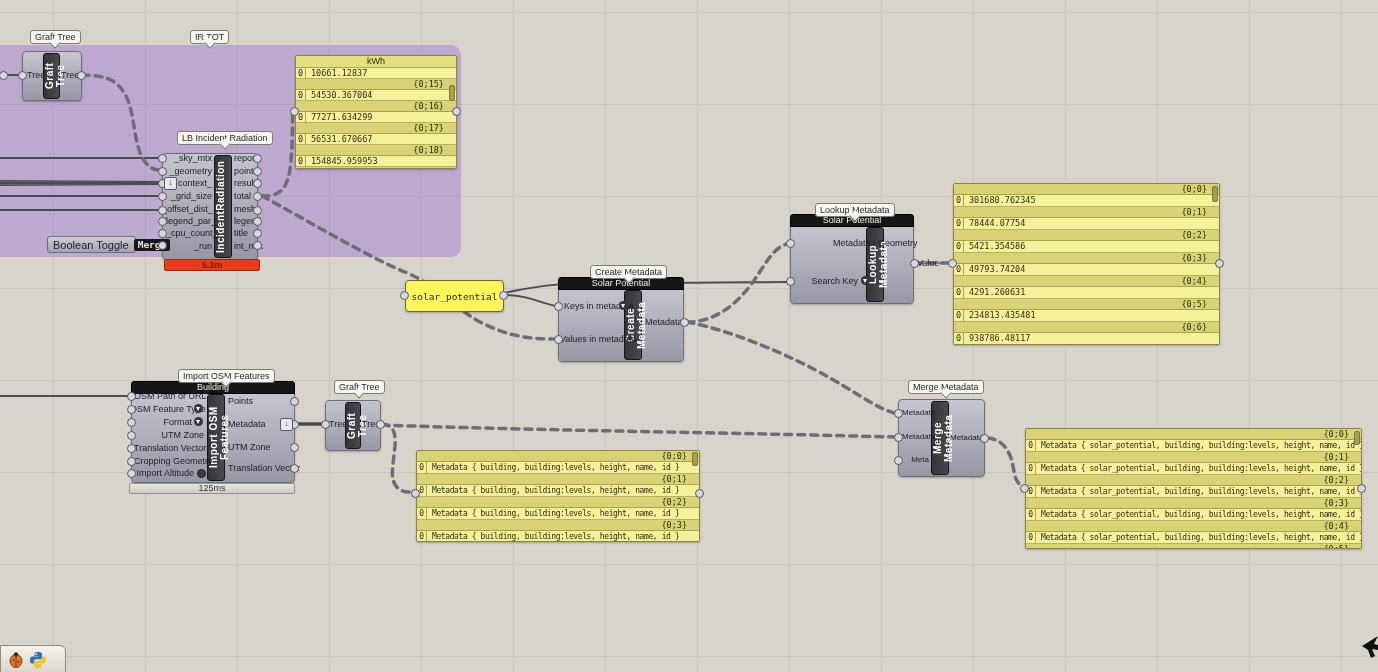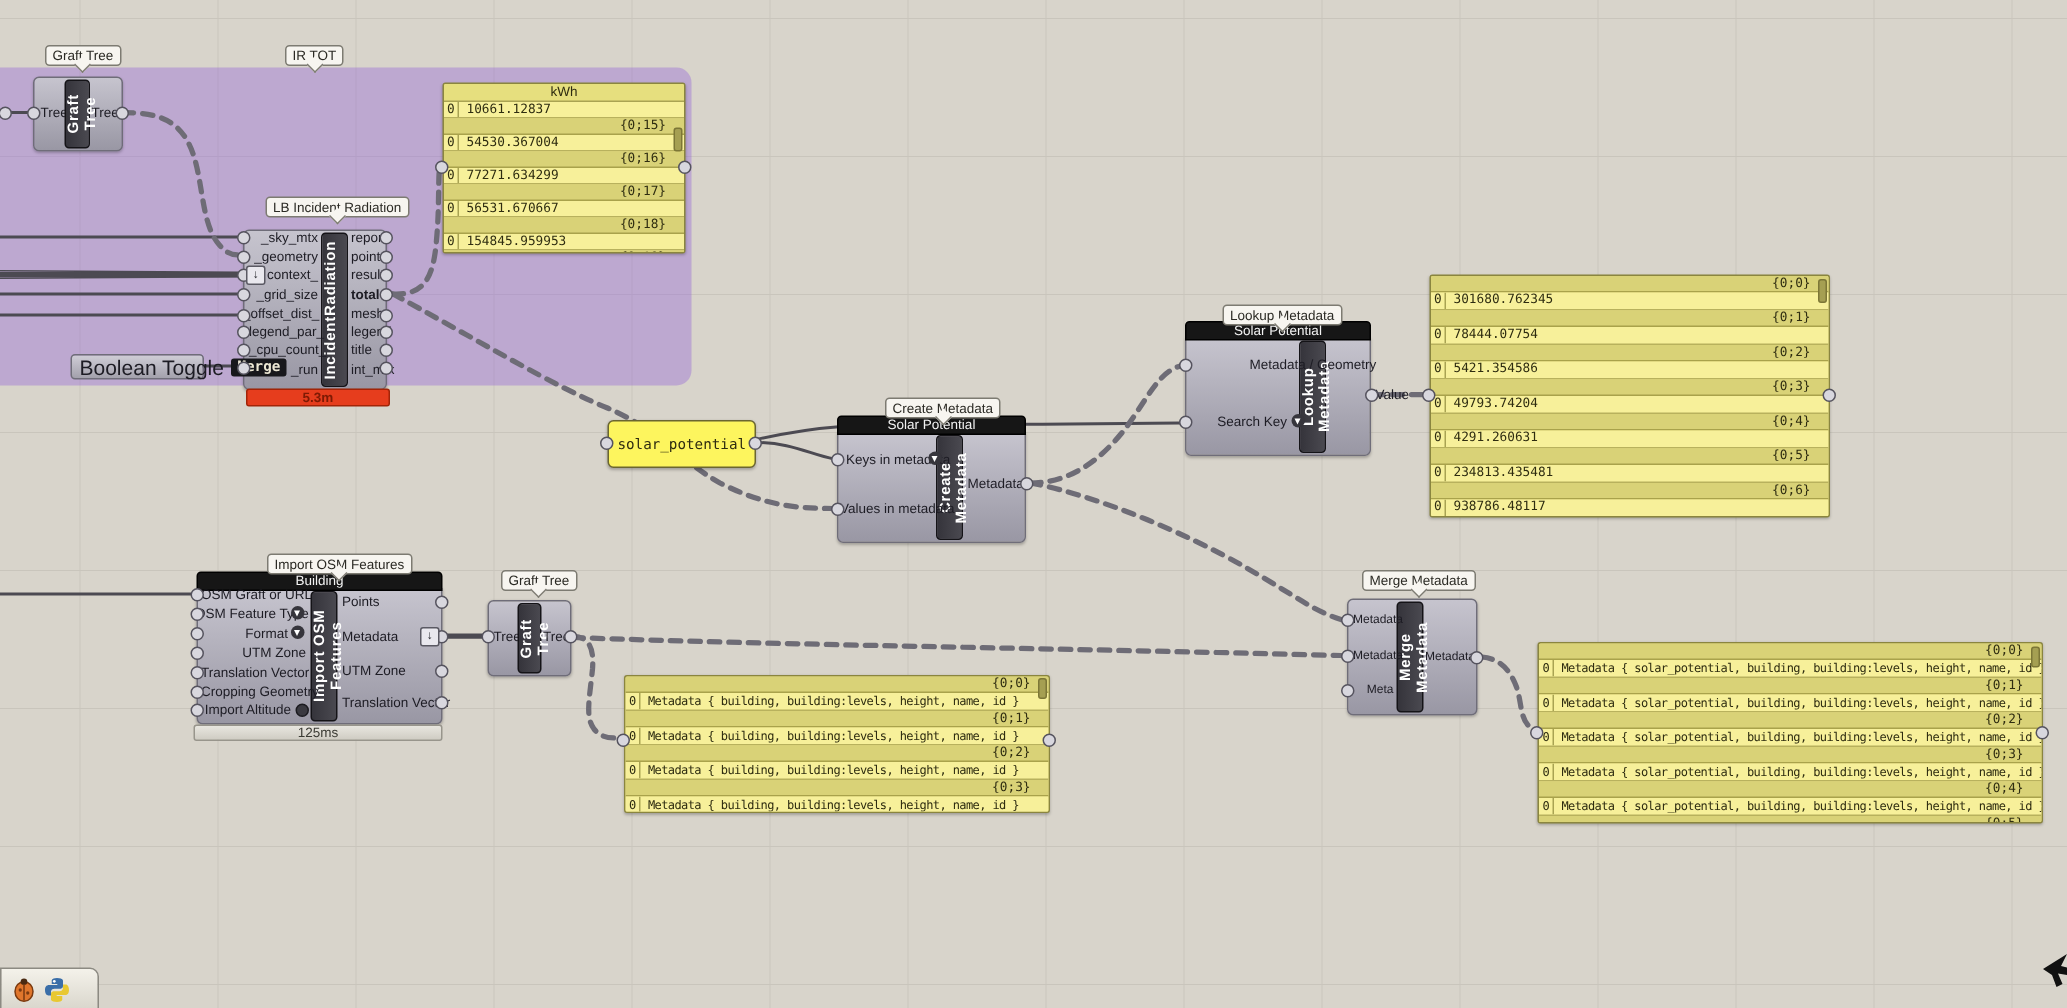--- a/index.html
+++ b/index.html
@@ -47,21 +47,21 @@
   .filter-ic{position:absolute;z-index:5;width:9px;height:9px;border-radius:50%;background:#36353c;}
   .filter-ic:after{content:"";position:absolute;left:2px;top:3px;border-left:2.5px solid transparent;
     border-right:2.5px solid transparent;border-top:4px solid #fff;}
   .arrow-box{position:absolute;z-index:5;width:11px;height:11px;background:#e9e8ee;border:1px solid #5a5963;
     border-radius:2px;font-size:8px;line-height:10px;text-align:center;color:#2a2a30;}
   .arrow-box:after{content:"\2193";}
   .dot-ic{position:absolute;z-index:5;width:7px;height:7px;border-radius:50%;background:#3a3940;border:1px solid #1c1b20;}
   .runtime{position:absolute;z-index:3;text-align:center;font-size:9px;font-weight:bold;border-radius:2px;}
   .toggle{position:absolute;z-index:3;background:linear-gradient(#cfcdd6,#a3a1ac);border:1px solid #6f6d79;
     border-radius:3px;display:flex;align-items:center;}
-  .toggle .tl{font-size:14px;color:#1d1c24;padding:0 5px;white-space:nowrap;}
+  .toggle .tl{font-size:11px;color:#1d1c24;padding:0 5px;white-space:nowrap;}
   .toggle .tv{background:#18181c;color:#ece7d4;font-family:"DejaVu Sans Mono",monospace;font-size:9.5px;
     font-weight:bold;border-radius:2px;padding:0 4px;line-height:12px;margin-right:2px;}
   #taskbar{position:absolute;z-index:6;left:0;top:645px;width:57px;height:27px;
     background:linear-gradient(#f4f2ea,#d9d6cc);border:1px solid #8c8a82;border-radius:0 6px 0 0;
     display:flex;align-items:center;gap:5px;padding-left:7px;}
   #cursor{position:absolute;z-index:7;}
 </style>
 </head>
 <body>
 
@@ -112,21 +112,21 @@
   <div class="plab r" style="left:178px;top:178px;width:34px;">context_</div>
   <div class="plab r" style="left:166px;top:191px;width:46px;">_grid_size</div>
   <div class="plab r" style="left:162px;top:204px;width:50px;">_offset_dist_</div>
   <div class="plab r" style="left:166px;top:216px;width:46px;">legend_par_</div>
   <div class="plab r" style="left:166px;top:228px;width:46px;">_cpu_count_</div>
   <div class="plab r" style="left:166px;top:241px;width:46px;">_run</div>
   <div class="arrow-box" style="left:164px;top:177px;"></div>
   <div class="plab" style="left:234px;top:153px;">report</div>
   <div class="plab" style="left:234px;top:166px;">points</div>
   <div class="plab" style="left:234px;top:178px;">results</div>
-  <div class="plab" style="left:234px;top:191px;font-weight:bold;">total</div>
+  <div class="plab" style="left:234px;top:191px;">total</div>
   <div class="plab" style="left:234px;top:204px;">mesh</div>
   <div class="plab" style="left:234px;top:216px;">legend</div>
   <div class="plab" style="left:234px;top:228px;">title</div>
   <div class="plab" style="left:234px;top:241px;">int_mtx</div>
   <div class="nub" style="left:158px;top:154px;"></div>
   <div class="nub" style="left:158px;top:167px;"></div>
   <div class="nub" style="left:158px;top:179px;"></div>
   <div class="nub" style="left:158px;top:192px;"></div>
   <div class="nub" style="left:158px;top:206px;"></div>
   <div class="nub" style="left:158px;top:217px;"></div>
@@ -273,21 +273,21 @@
 
   </div>
   <div class="thumb" style="left:1212px;top:186px;height:14px;"></div>
   <div class="nub" style="left:948px;top:259px;"></div>
   <div class="nub" style="left:1215px;top:259px;"></div>
 
   <div class="tooltip" style="left:178px;top:369px;">Import OSM Features</div>
   <div class="chead" style="left:131px;top:381px;width:162px;height:11px;">Building</div>
   <div class="comp" style="left:131px;top:392px;width:162px;height:89px;border-radius:0 0 4px 4px;"></div>
   <div class="cbar" style="left:207px;top:394px;width:16px;height:85px;">Import OSM Features</div>
-  <div class="plab r" style="left:134px;top:391px;width:70px;">OSM Graft or URL</div>
+  <div class="plab r" style="left:134px;top:391px;width:70px;">OSM Path or URL</div>
   <div class="plab r" style="left:130px;top:404px;width:62px;">OSM Feature Type</div>
   <div class="filter-ic" style="left:194px;top:404px;"></div>
   <div class="plab r" style="left:134px;top:417px;width:58px;">Format</div>
   <div class="filter-ic" style="left:194px;top:417px;"></div>
   <div class="plab r" style="left:134px;top:430px;width:70px;">UTM Zone</div>
   <div class="plab r" style="left:134px;top:443px;width:70px;">Translation Vector</div>
   <div class="plab r" style="left:134px;top:456px;width:70px;">Cropping Geometry</div>
   <div class="plab r" style="left:130px;top:468px;width:64px;">Import Altitude</div>
   <div class="dot-ic" style="left:197px;top:469px;"></div>
   <div class="plab" style="left:228px;top:396px;">Points</div>

